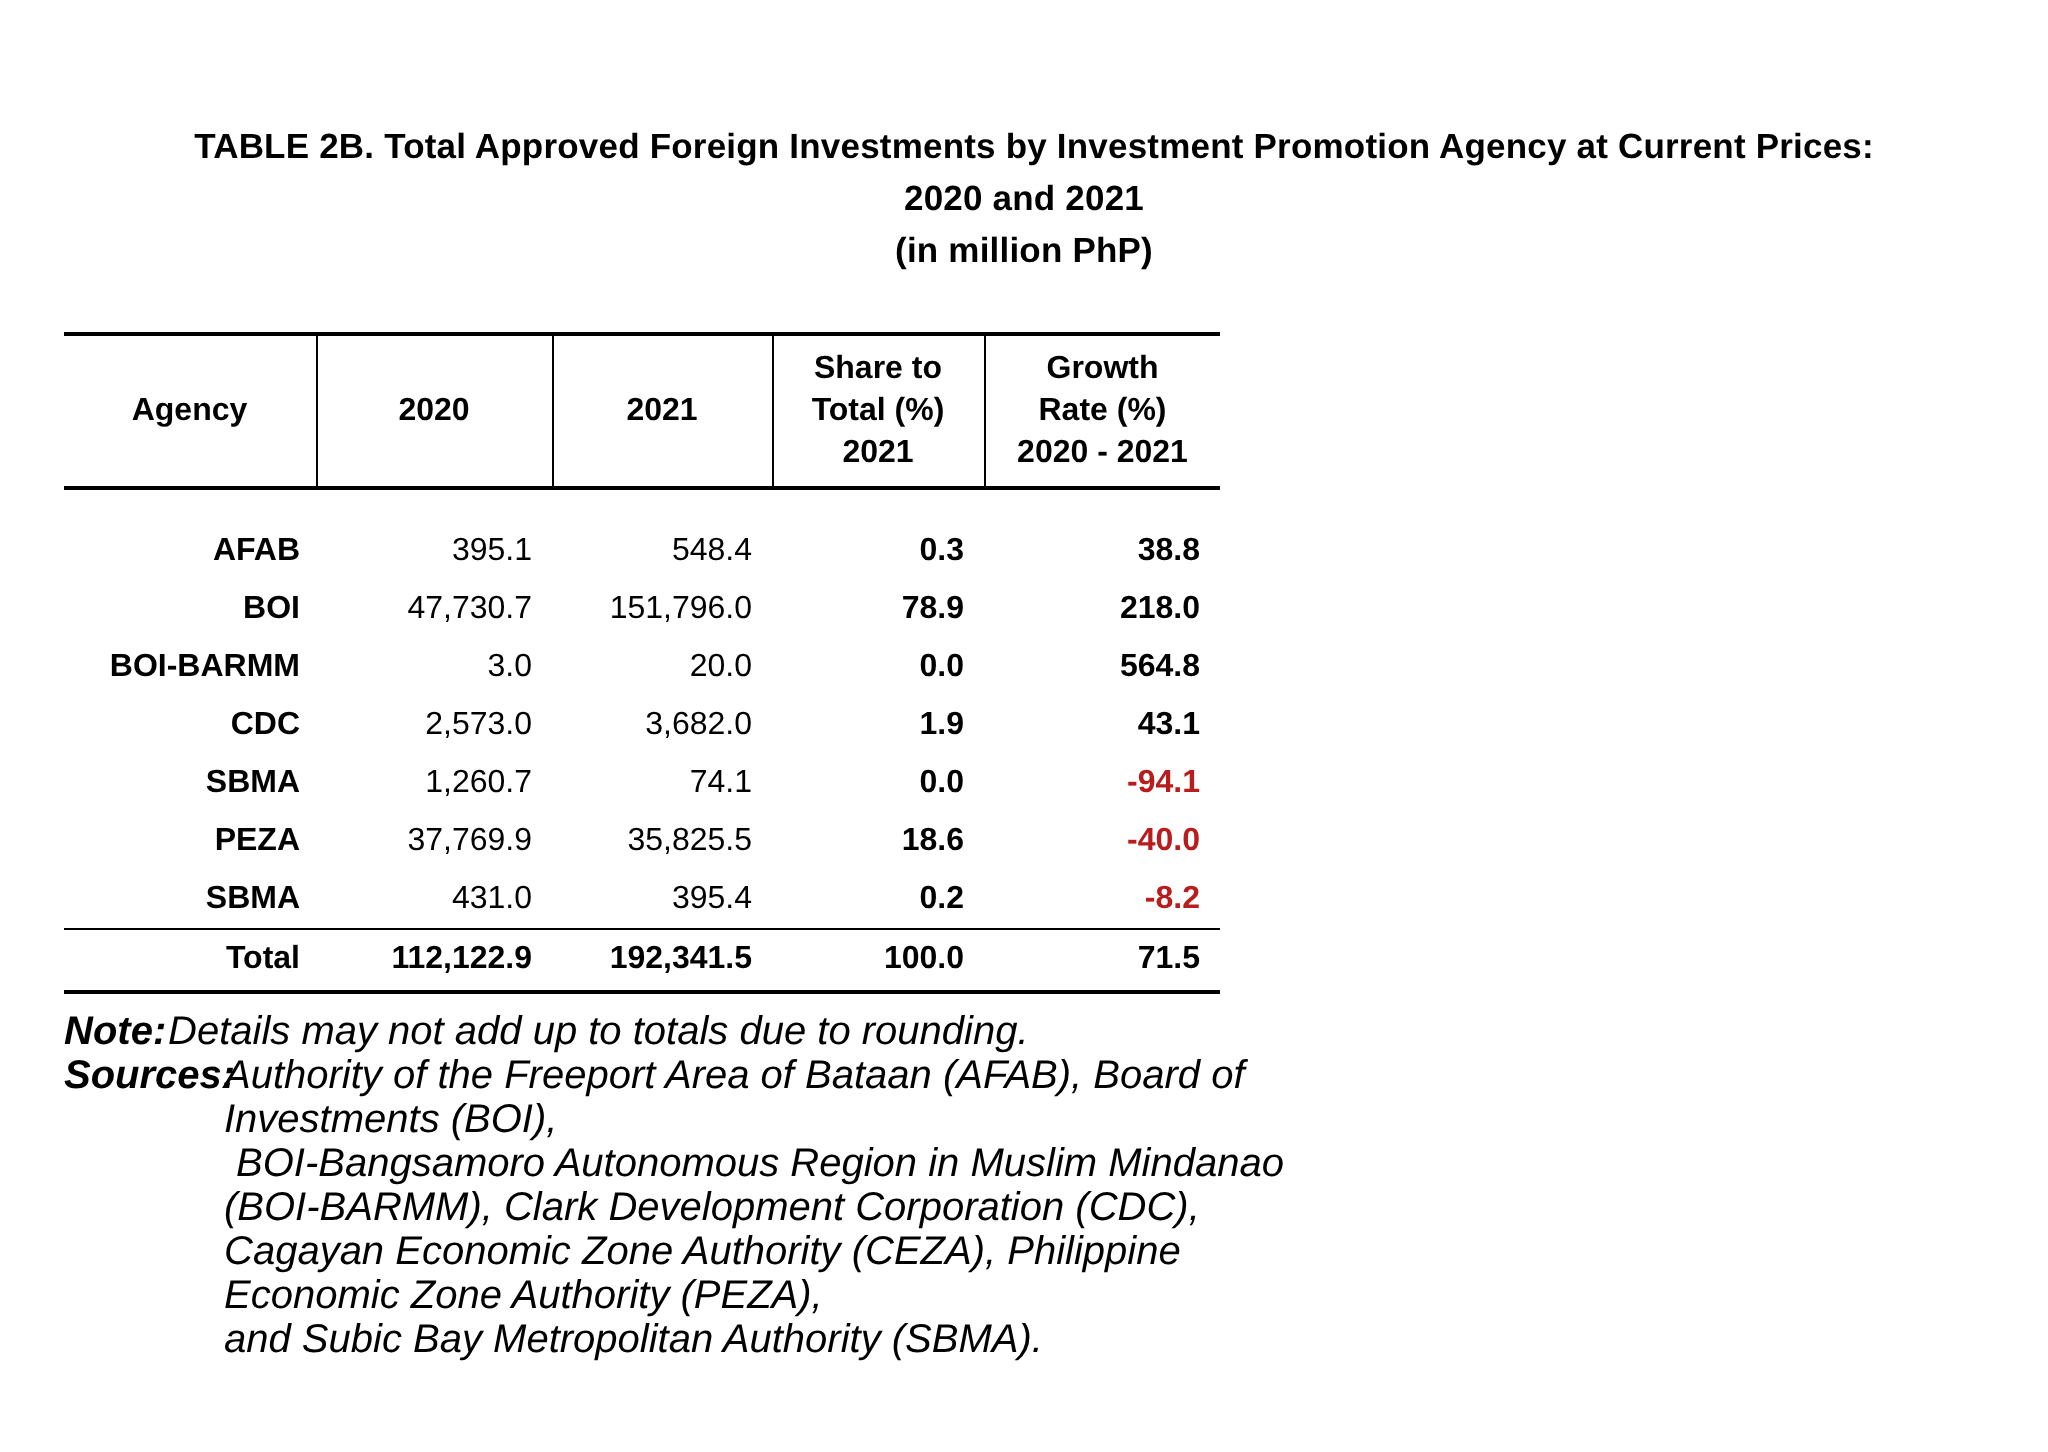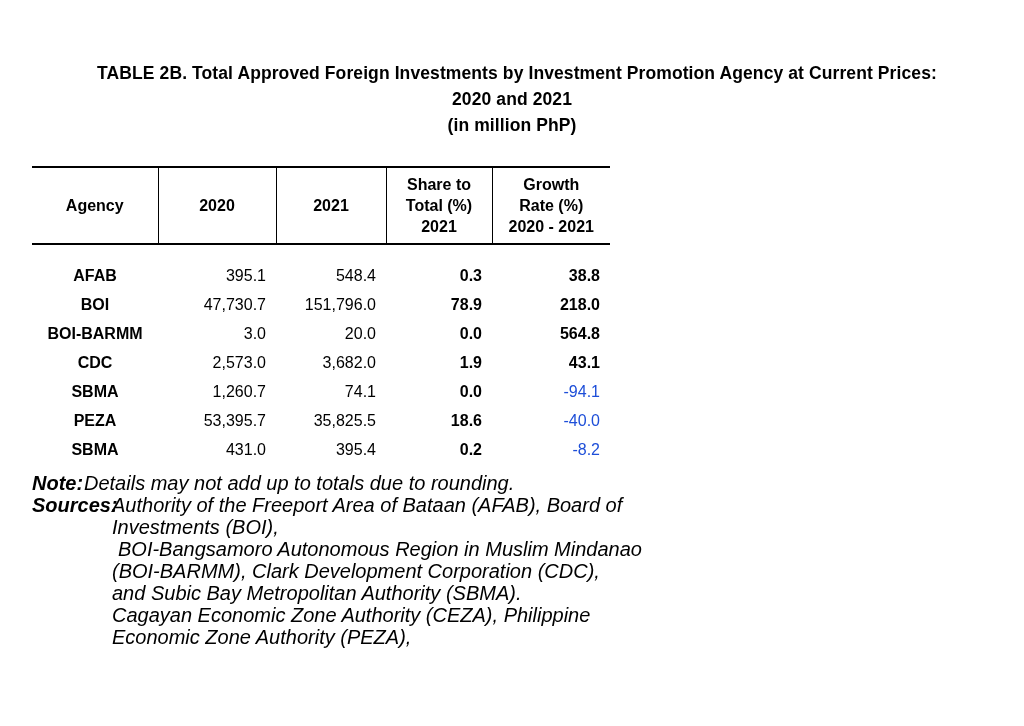--- a/index.html
+++ b/index.html
@@ -79,35 +79,35 @@
     padding: 0;
     font-size: 0;
     line-height: 0;
   }
   tbody td {
     font-size: 16px;
     padding: 4.5px 8px;
     line-height: 20px;
   }
   td.agency {
-    text-align: center;
+    text-align: right;
     font-weight: bold;
     padding-left: 8px;
   }
   td.num {
     text-align: right;
     font-weight: normal;
     padding-right: 10px;
   }
   td.num.bold {
     font-weight: bold;
   }
   td.neg {
-    color: #1d4ed8;
-    font-weight: normal;
+    color: #b91c1c;
+    font-weight: bold;
   }
   tr.total-row td {
     font-weight: bold;
     border-top: 1.6px solid #000;
     border-bottom: 2.5px solid #000;
     padding-top: 5px;
     padding-bottom: 5px;
   }
   tr.total-row td.agency {
     padding-left: 14px;
@@ -220,45 +220,52 @@
         <tr>
           <td class="agency">SBMA</td>
           <td class="num">1,260.7</td>
           <td class="num">74.1</td>
           <td class="num bold">0.0</td>
           <td class="num neg">-94.1</td>
         </tr>
 
         <tr>
           <td class="agency">PEZA</td>
-          <td class="num">53,395.7</td>
+          <td class="num">37,769.9</td>
           <td class="num">35,825.5</td>
           <td class="num bold">18.6</td>
           <td class="num neg">-40.0</td>
         </tr>
 
         <tr>
           <td class="agency">SBMA</td>
           <td class="num">431.0</td>
           <td class="num">395.4</td>
           <td class="num bold">0.2</td>
           <td class="num neg">-8.2</td>
         </tr>
 
+        <tr class="total-row">
+          <td class="agency">Total</td>
+          <td class="num bold">112,122.9</td>
+          <td class="num bold">192,341.5</td>
+          <td class="num bold">100.0</td>
+          <td class="num bold">71.5</td>
+        </tr>
       </tbody>
     </table>
   </div>
 
   <div class="notes">
     <div class="note-line">
       <span class="note-label note">Note:</span>
       <span class="note-text">Details may not add up to totals due to rounding.</span>
     </div>
     <div class="note-line">
       <span class="note-label sources">Sources:</span>
       <span class="note-text">Authority of the Freeport Area of Bataan (AFAB), Board of Investments (BOI),</span>
     </div>
     <div class="note-text src-indent-1">BOI-Bangsamoro Autonomous Region in Muslim Mindanao (BOI-BARMM), Clark Development Corporation (CDC),</div>
+    <div class="note-text src-indent-2">Cagayan Economic Zone Authority (CEZA), Philippine Economic Zone Authority (PEZA),</div>
     <div class="note-text src-indent-3">and Subic Bay Metropolitan Authority (SBMA).</div>
-    <div class="note-text src-indent-2">Cagayan Economic Zone Authority (CEZA), Philippine Economic Zone Authority (PEZA),</div>
   </div>
 
 </div>
 
 </body></html>

